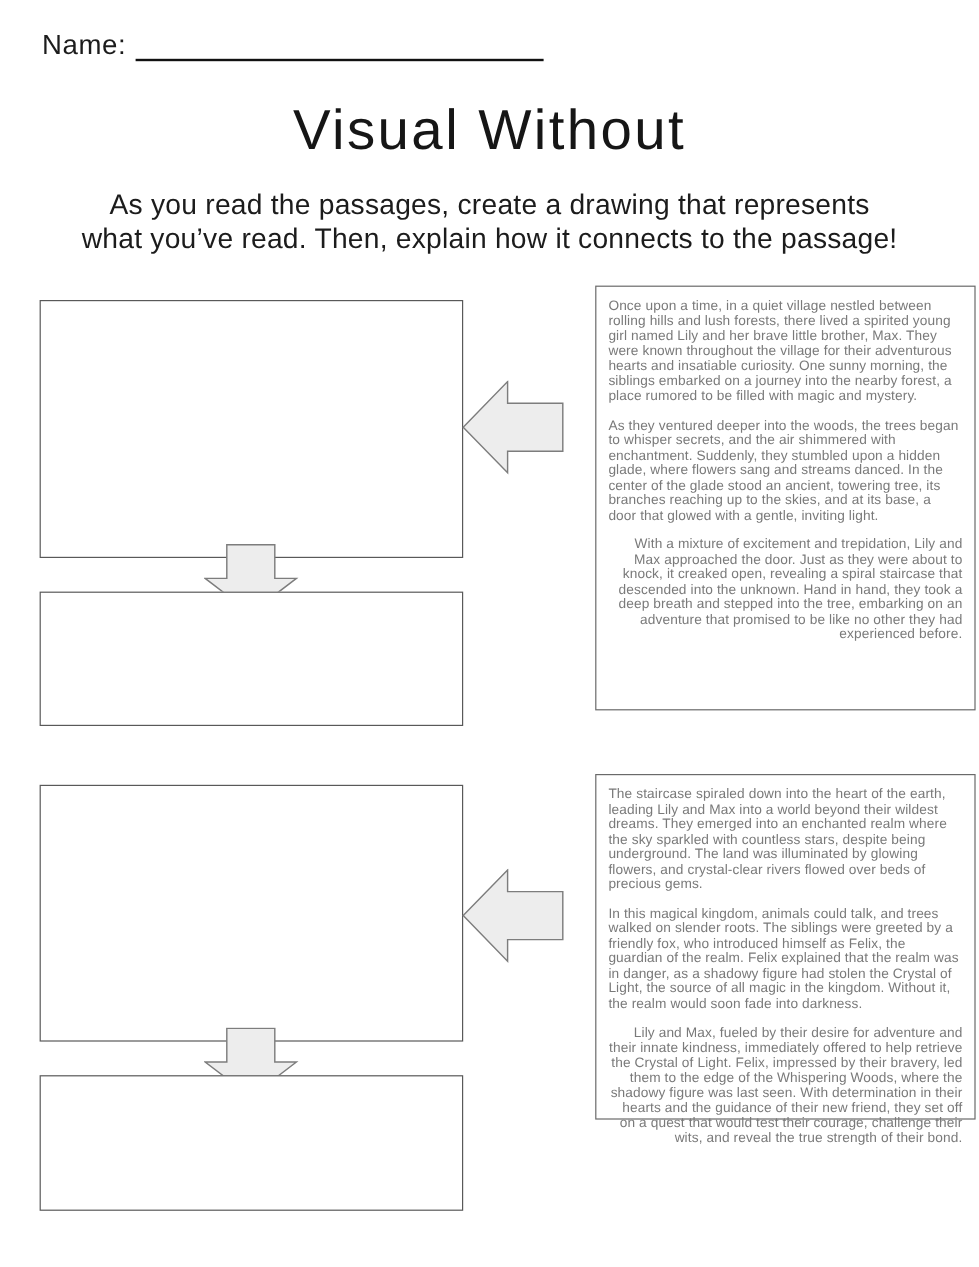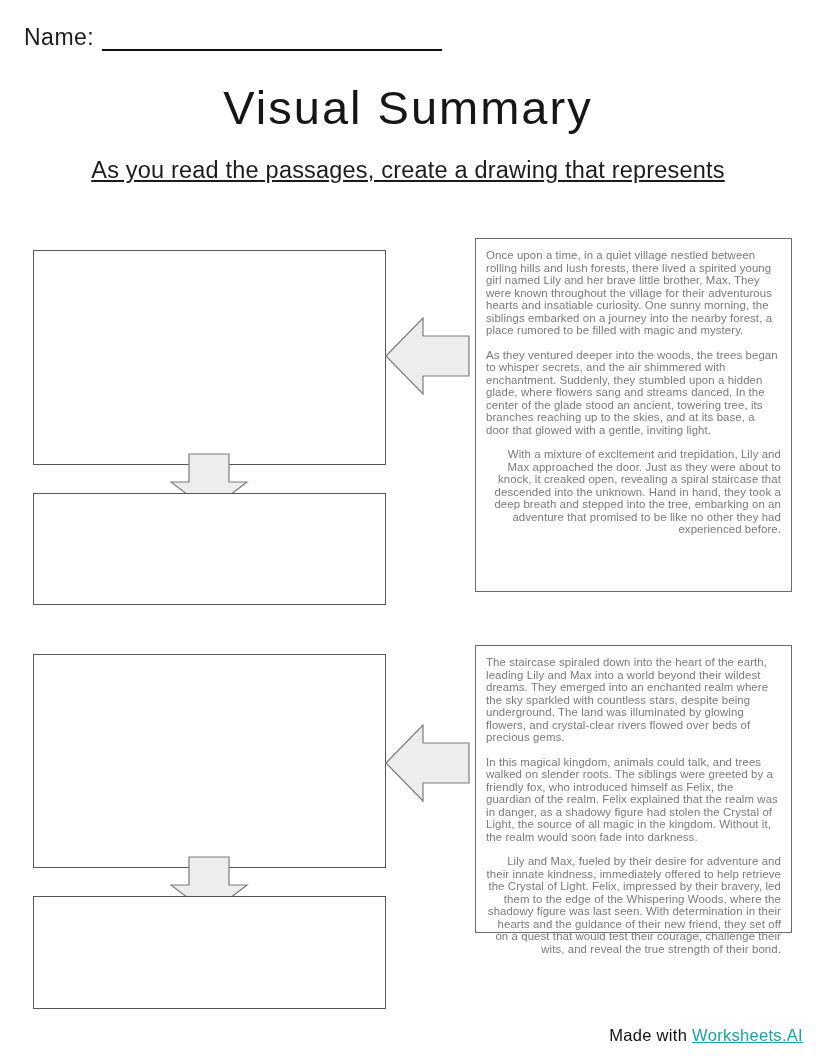--- a/index.html
+++ b/index.html
@@ -14,21 +14,21 @@
   }
   .page {
     position: absolute;
     inset: 0;
     background: #ffffff;
   }
 
   
   .name-row {
     position: absolute;
-    left: 24px;
+    left: 35px;
     top: 24px;
     display: flex;
     align-items: flex-end;
   }
   .name-label {
     font-size: 23px;
     color: #1c1c1c;
     letter-spacing: 0.5px;
   }
   .name-line {
@@ -52,37 +52,36 @@
   .instructions {
     position: absolute;
     top: 156px;
     left: 0;
     width: 100%;
     text-align: center;
     font-size: 23.5px;
     line-height: 29px;
     letter-spacing: 0.2px;
     color: #1c1c1c;
-    text-decoration: underline;
   }
 
   
   .frame {
     position: absolute;
     background: #ffffff;
     border: 1px solid #595959;
   }
   .drawing-box-1 { left: 33px; top: 250px; width: 353px; height: 215px; }
   .explain-box-1 { left: 33px; top: 493px; width: 353px; height: 112px; }
   .drawing-box-2 { left: 33px; top: 654px; width: 353px; height: 214px; }
   .explain-box-2 { left: 33px; top: 896px; width: 353px; height: 113px; }
 
   .passage {
     position: absolute;
-    left: 475px;
+    left: 496px;
     width: 317px;
     border: 1px solid #6a6a6a;
     background: #ffffff;
     padding: 10px 10px;
     font-size: 11.4px;
     line-height: 12.5px;
     letter-spacing: 0.1px;
     color: #7a7a7a;
   }
   .passage-1 { top: 238px; height: 354px; }
@@ -117,24 +116,25 @@
 </head>
 <body>
 
 <div class="page">
 
   <div class="name-row">
     <span class="name-label">Name:</span>
     <span class="name-line"></span>
   </div>
 
-  <div class="title">Visual Summary</div>
+  <div class="title">Visual Without</div>
 
   <div class="instructions">
     <div>As you read the passages, create a drawing that represents</div>
+    <div>what you’ve read. Then, explain how it connects to the passage!</div>
   </div>
 
   <div class="frame drawing-box-1"></div>
 
   <svg class="arrow arrow-left-1" width="86" height="79" viewBox="0 0 86 79">
     <polygon points="1,39 38,1 38,19 84,19 84,59 38,59 38,77"></polygon>
   </svg>
 
   <svg class="arrow arrow-down-1" width="79" height="60" viewBox="0 0 79 60">
     <polygon points="19,1 59,1 59,29 77,29 39,58 1,29 19,29"></polygon>
@@ -159,17 +159,14 @@
   </svg>
 
   <div class="frame explain-box-2"></div>
 
   <div class="passage passage-2">
     <p>The staircase spiraled down into the heart of the earth, leading Lily and Max into a world beyond their wildest dreams. They emerged into an enchanted realm where the sky sparkled with countless stars, despite being underground. The land was illuminated by glowing flowers, and crystal-clear rivers flowed over beds of precious gems.</p>
     <p>In this magical kingdom, animals could talk, and trees walked on slender roots. The siblings were greeted by a friendly fox, who introduced himself as Felix, the guardian of the realm. Felix explained that the realm was in danger, as a shadowy figure had stolen the Crystal of Light, the source of all magic in the kingdom. Without it, the realm would soon fade into darkness.</p>
     <p>Lily and Max, fueled by their desire for adventure and their innate kindness, immediately offered to help retrieve the Crystal of Light. Felix, impressed by their bravery, led them to the edge of the Whispering Woods, where the shadowy figure was last seen. With determination in their hearts and the guidance of their new friend, they set off on a quest that would test their courage, challenge their wits, and reveal the true strength of their bond.</p>
   </div>
 
-  <div class="footer">
-    <span>Made with</span><span class="link">Worksheets.AI</span>
-  </div>
 
 </div>
 
 </body></html>

